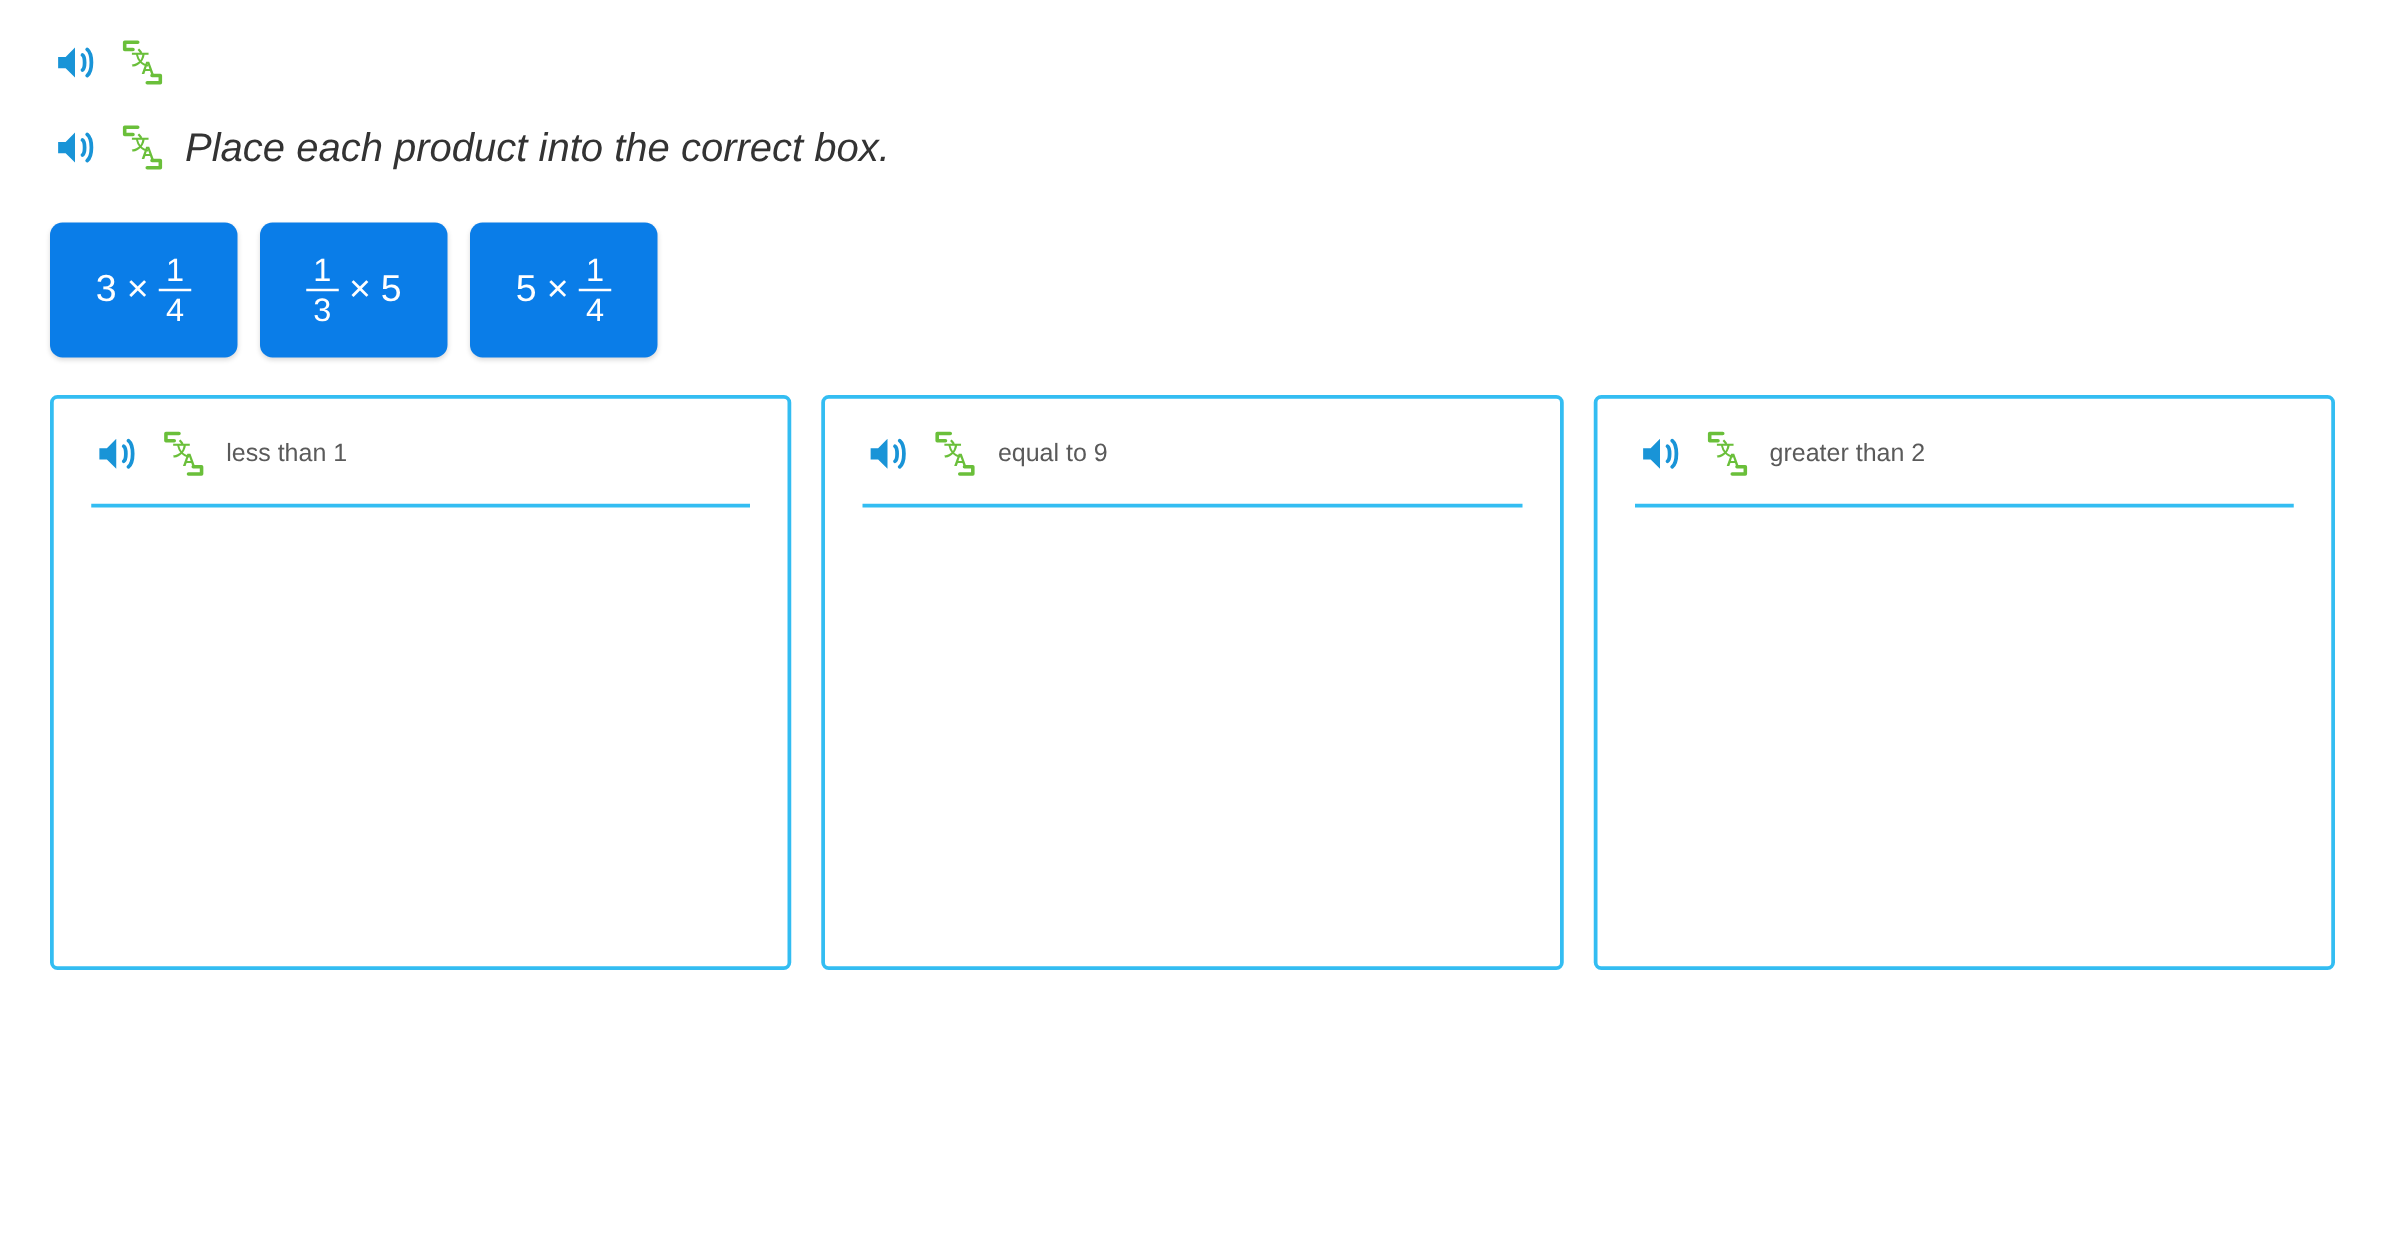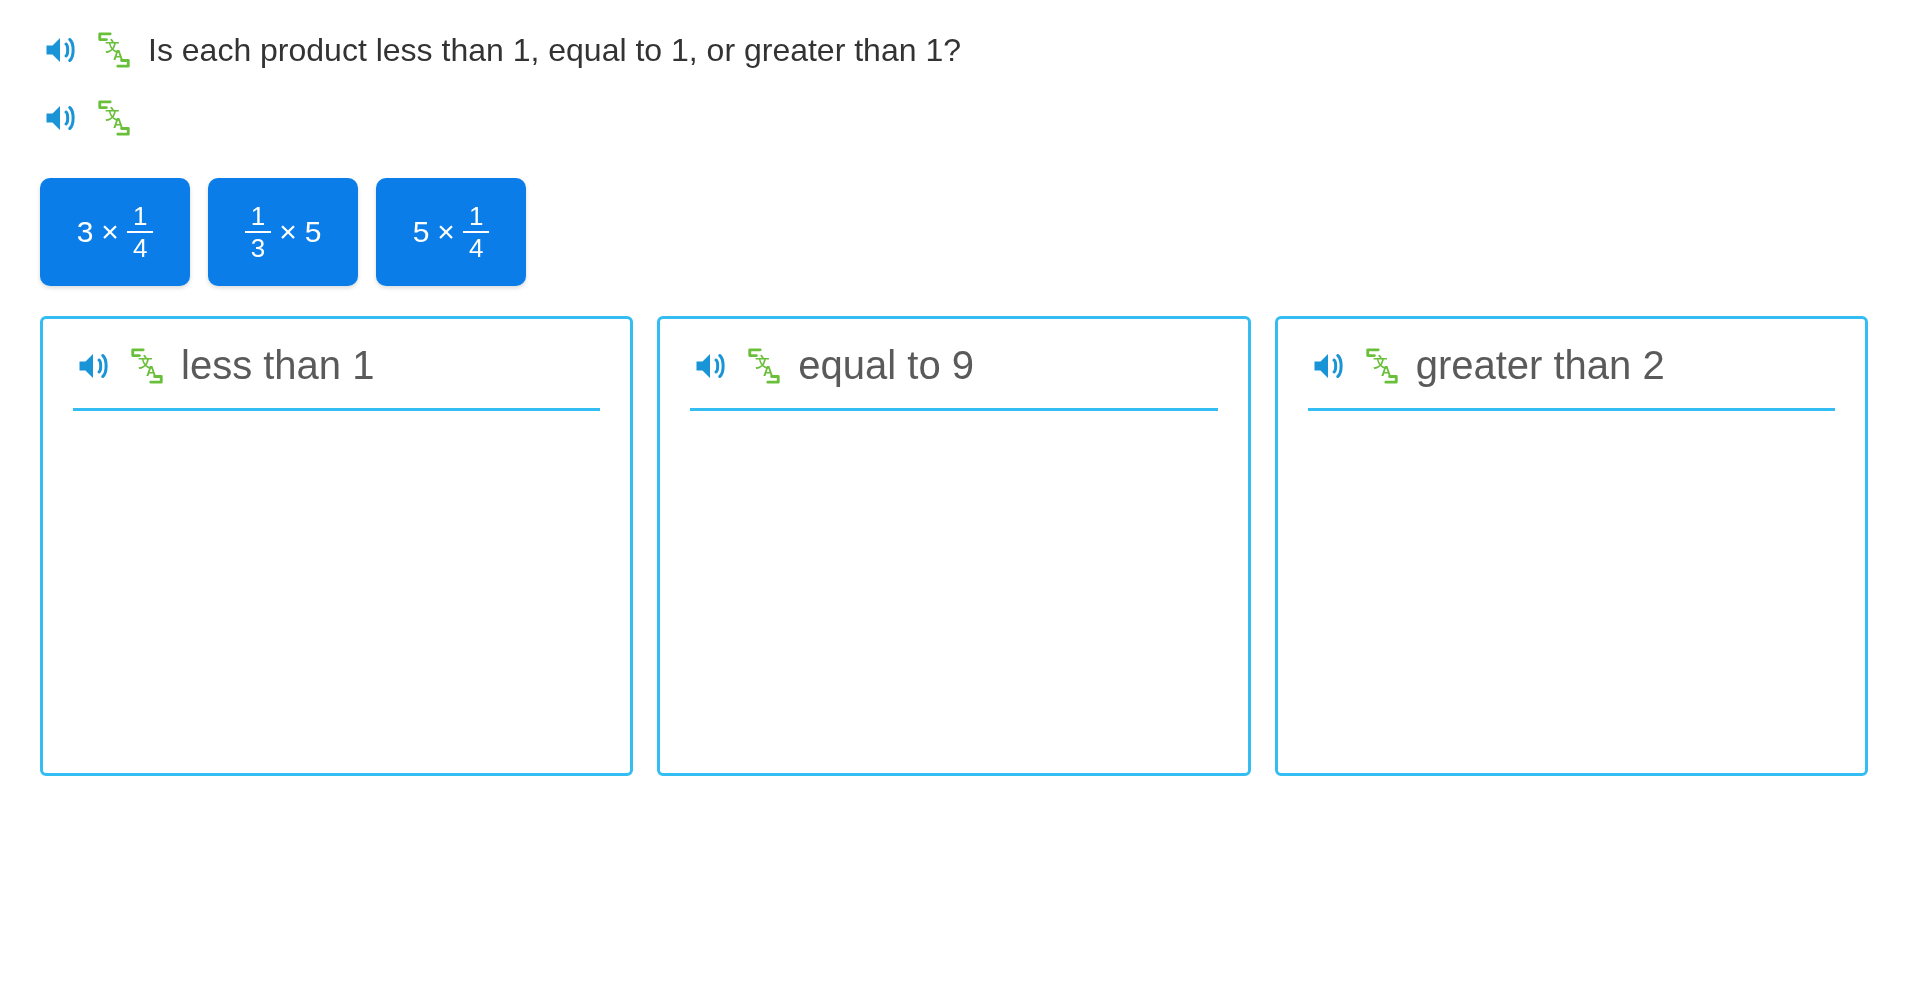--- a/index.html
+++ b/index.html
@@ -85,21 +85,21 @@
     background:#fff;
   }
   .drop-header {
     display: flex;
     align-items: center;
     gap: 14px;
     border-bottom: 3px solid #33bdf2;
     padding-bottom: 20px;
   }
   .drop-label {
-    font-size: 40px;
+    font-size: 20px;
     color: #5a5a5a;
   }
 </style>
 </head>
 <body>
 
 <div class="question-row">
   <div class="speaker-icon">
     <svg viewBox="0 0 24 24" width="36" height="36" fill="none">
       <path d="M3 9v6h4l5 5V4L7 9H3z" fill="#1994d7"></path>
@@ -109,39 +109,39 @@
   </div>
   <div class="translate-icon">
     <svg viewBox="0 0 40 40" width="38" height="38">
       <path d="M6 4 h12 v4 M6 8 h12 M2 4 v4 h4" fill="none"></path>
       <path d="M5 3 L16 3 M5 3 L5 9 M5 9 L12 9" stroke="#6abf3a" stroke-width="3" stroke-linecap="round" fill="none"></path>
       <path d="M35 37 L24 37 M35 37 L35 31 M35 31 L28 31" stroke="#6abf3a" stroke-width="3" stroke-linecap="round" fill="none"></path>
       <text x="11" y="21" font-size="15" fill="#6abf3a" font-family="sans-serif" font-weight="bold">文</text>
       <text x="19" y="30" font-size="15" fill="#6abf3a" font-family="sans-serif" font-weight="bold">A</text>
     </svg>
   </div>
-  <div class="question-text">Is each product less than 1, equal to 1, or greater than 1?</div>
 </div>
 
 <div class="question-row">
   <div class="speaker-icon">
     <svg viewBox="0 0 24 24" width="36" height="36" fill="none">
       <path d="M3 9v6h4l5 5V4L7 9H3z" fill="#1994d7"></path>
       <path d="M16 8c1.5 1 1.5 7 0 8" stroke="#1994d7" stroke-width="2" stroke-linecap="round"></path>
       <path d="M18.5 5c3 2.5 3 11.5 0 14" stroke="#1994d7" stroke-width="2" stroke-linecap="round"></path>
     </svg>
   </div>
   <div class="translate-icon">
     <svg viewBox="0 0 40 40" width="38" height="38">
       <path d="M5 3 L16 3 M5 3 L5 9 M5 9 L12 9" stroke="#6abf3a" stroke-width="3" stroke-linecap="round" fill="none"></path>
       <path d="M35 37 L24 37 M35 37 L35 31 M35 31 L28 31" stroke="#6abf3a" stroke-width="3" stroke-linecap="round" fill="none"></path>
       <text x="11" y="21" font-size="15" fill="#6abf3a" font-family="sans-serif" font-weight="bold">文</text>
       <text x="19" y="30" font-size="15" fill="#6abf3a" font-family="sans-serif" font-weight="bold">A</text>
     </svg>
   </div>
+  <div class="instruction-text">Place each product into the correct box.</div>
 </div>
 
 <div class="tiles-row">
 
   <div class="tile">
     <div class="tile-content">
       <span>3</span>
       <span>×</span>
       <span class="frac">
         <span class="num">1</span>

